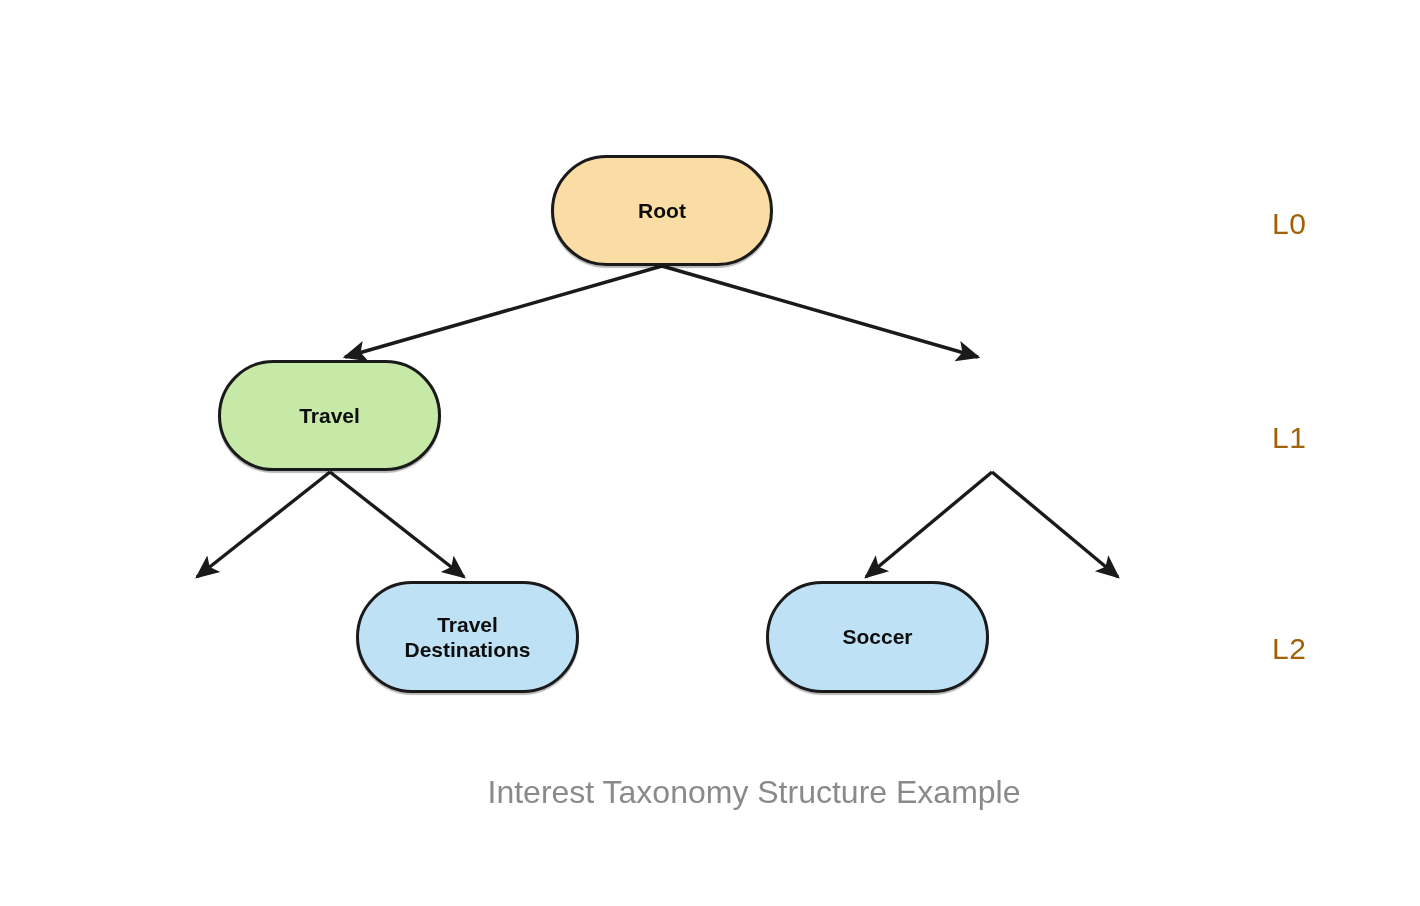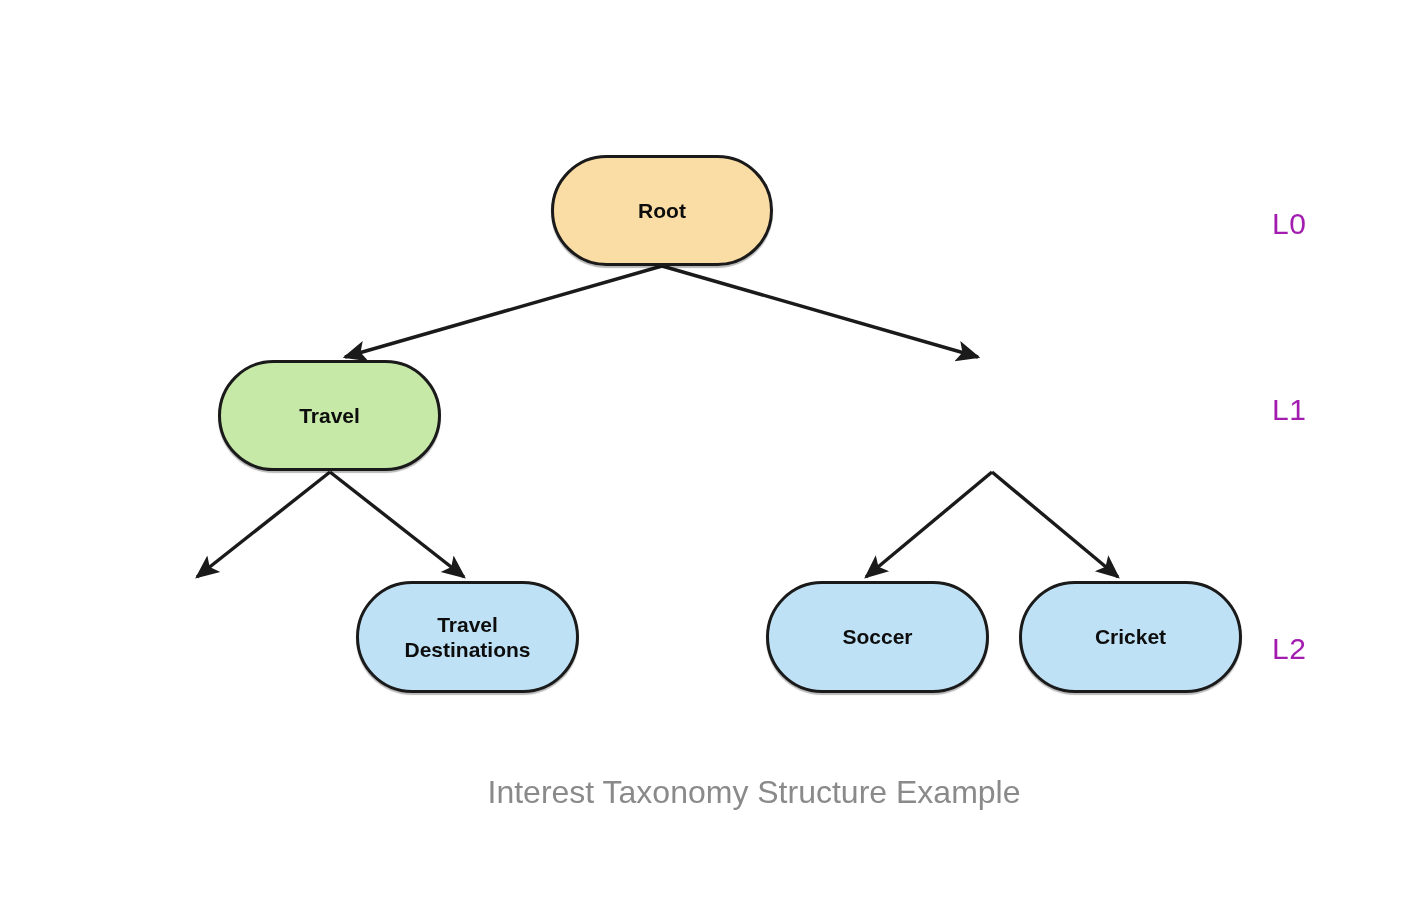--- a/index.html
+++ b/index.html
@@ -72,28 +72,28 @@
     font-size: 21px;
   }
   .node-travel-tips         { left: 79px; }
   .node-travel-destinations { left: 356px; }
   .node-soccer              { left: 766px; }
   .node-cricket             { left: 1019px; }
 
   .level-label {
     position: absolute;
     left: 1272px;
-    color: #a21caf;
+    color: #a16207;
     font-size: 30px;
     font-weight: 400;
     font-family: "Liberation Sans", sans-serif;
     letter-spacing: 0.5px;
   }
   .level-l0 { top: 207px; }
-  .level-l1 { top: 393px; }
+  .level-l1 { top: 421px; }
   .level-l2 { top: 632px; }
 
   #caption {
     position: absolute;
     left: 0;
     top: 774px;
     width: 1420px;
     text-align: center;
     color: #8a8a8a;
     font-size: 32px;
@@ -136,23 +136,20 @@
 
   <div class="node node-l2 node-travel-destinations">
     <span class="node-label">Travel
 Destinations</span>
   </div>
 
   <div class="node node-l2 node-soccer">
     <span class="node-label">Soccer</span>
   </div>
 
-  <div class="node node-l2 node-cricket">
-    <span class="node-label">Cricket</span>
-  </div>
 
   <div class="level-label level-l0">L0</div>
   <div class="level-label level-l1">L1</div>
   <div class="level-label level-l2">L2</div>
 
   <div id="caption">Interest Taxonomy Structure Example</div>
 
 </div>
 
 </body></html>

